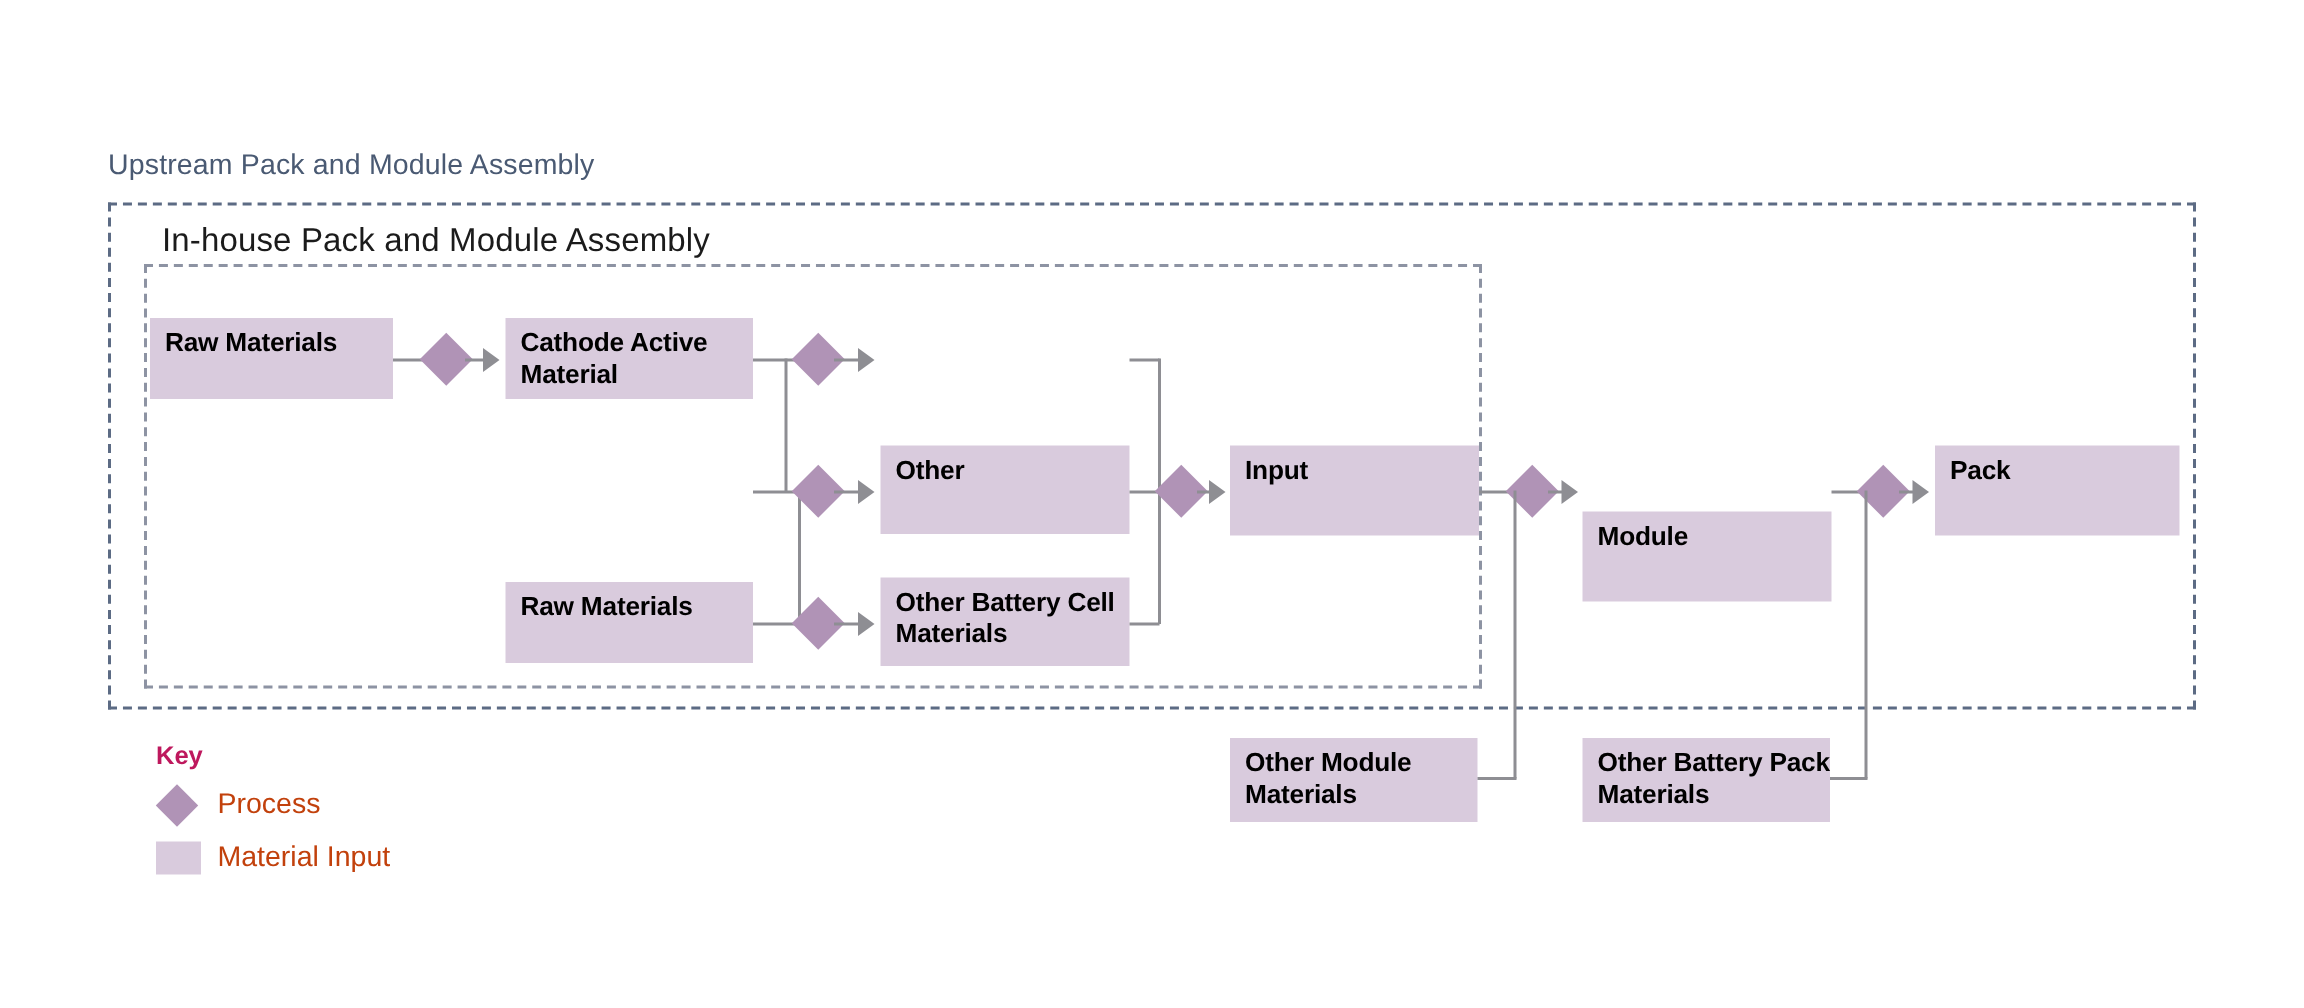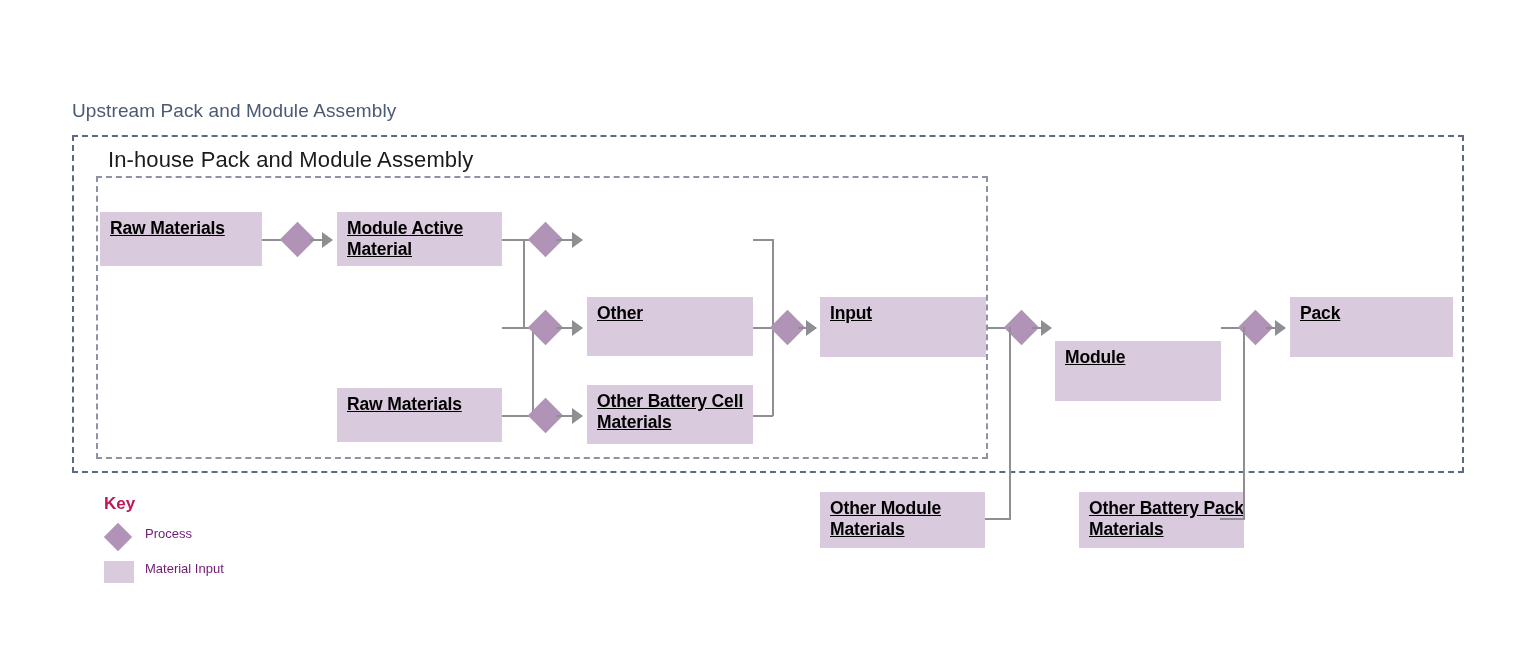--- a/index.html
+++ b/index.html
@@ -27,21 +27,20 @@
 
   
   .node{
     position:absolute;
     background:#d9cbdd;
     box-sizing:border-box;
     padding:6px 0 0 10px;
     font-size:17.5px;font-weight:bold;color:#000;
     line-height:21px;
     letter-spacing:-0.15px;
-    text-decoration:underline;
   }
 
   
   .ln{position:absolute;background:#8e8e93;}
   .ln.h{height:1.6px;}
   .ln.v{width:1.6px;}
 
   .diamond{
     position:absolute;
     background:#b093b6;
@@ -54,21 +53,21 @@
     border-bottom:8px solid transparent;
     border-left:11px solid #8e8e93;
   }
 
   
   .key-title{
     position:absolute;left:104px;top:494px;
     font-size:17px;font-weight:bold;color:#be185d;
   }
   .key-row-label{
-    position:absolute;font-size:13px;color:#701a75;white-space:nowrap;
+    position:absolute;font-size:19px;color:#c2410c;white-space:nowrap;
   }
   .key-diamond{
     position:absolute;width:20px;height:20px;background:#b093b6;
     transform:rotate(45deg);
   }
   .key-swatch{
     position:absolute;width:30px;height:22px;background:#d9cbdd;
   }
 </style>
 </head>
@@ -84,21 +83,21 @@
 
   <div class="dashbox inner" style="left:96px;top:176px;width:892px;height:283px;"></div>
 
   <div class="node" style="left:100px;top:212px;width:162px;height:54px;">Raw Materials</div>
 
   <div class="ln h" style="left:262px;top:239px;width:24px;"></div>
   <div class="diamond" style="left:285px;top:227px;width:25px;height:25px;"></div>
   <div class="ln h" style="left:310px;top:239px;width:14px;"></div>
   <div class="arrow" style="left:322px;top:232px;"></div>
 
-  <div class="node" style="left: 337px; top: 212px; width: 165px; height: 54px; padding-right: 0px; white-space: normal;">Module Active Material</div>
+  <div class="node" style="left: 337px; top: 212px; width: 165px; height: 54px; padding-right: 0px; white-space: normal;">Cathode Active Material</div>
 
 
 
   <div class="node" style="left:587px;top:297px;width:166px;height:59px;">Other</div>
 
   <div class="node" style="left:337px;top:388px;width:165px;height:54px;">Raw Materials</div>
 
   <div class="node" style="left: 587px; top: 385px; width: 166px; height: 59px; padding-right: 0px; white-space: normal;">Other Battery Cell Materials</div>
 
   <div class="ln h" style="left:502px;top:239px;width:43px;"></div>
@@ -145,21 +144,21 @@
   <div class="diamond" style="left:1243px;top:315px;width:25px;height:25px;"></div>
   <div class="ln h" style="left:1266px;top:327px;width:12px;"></div>
   <div class="arrow" style="left:1275px;top:320px;"></div>
 
   <div class="node" style="left: 820px; top: 492px; width: 165px; height: 56px; padding-right: 0px; white-space: normal;">Other Module Materials</div>
 
   <div class="node" style="left:1290px;top:297px;width:163px;height:60px;">Pack</div>
   <div class="ln h" style="left:985px;top:518px;width:26px;"></div>
   <div class="ln v" style="left:1009px;top:327px;height:192px;"></div>
 
-  <div class="node" style="left: 1055px; top: 492px; width: 165px; height: 56px; padding-right: 0px; white-space: normal; margin-left: 24px;">Other Battery Pack Materials</div>
+  <div class="node" style="left: 1055px; top: 492px; width: 165px; height: 56px; padding-right: 0px; white-space: normal;">Other Battery Pack Materials</div>
   <div class="ln h" style="left:1220px;top:518px;width:25px;"></div>
   <div class="ln v" style="left:1243px;top:327px;height:192px;"></div>
 
   <div class="key-title">Key</div>
 
   <div class="key-diamond" style="left:108px;top:527px;"></div>
   <div class="key-row-label" style="left:145px;top:526px;">Process</div>
 
   <div class="key-swatch" style="left:104px;top:561px;"></div>
   <div class="key-row-label" style="left:145px;top:561px;">Material Input</div>

